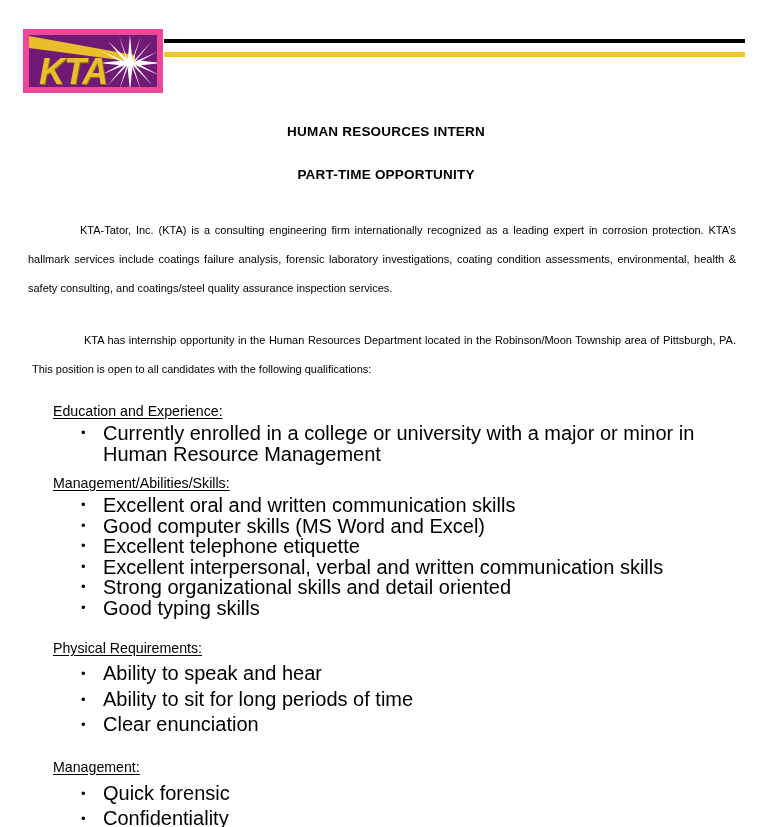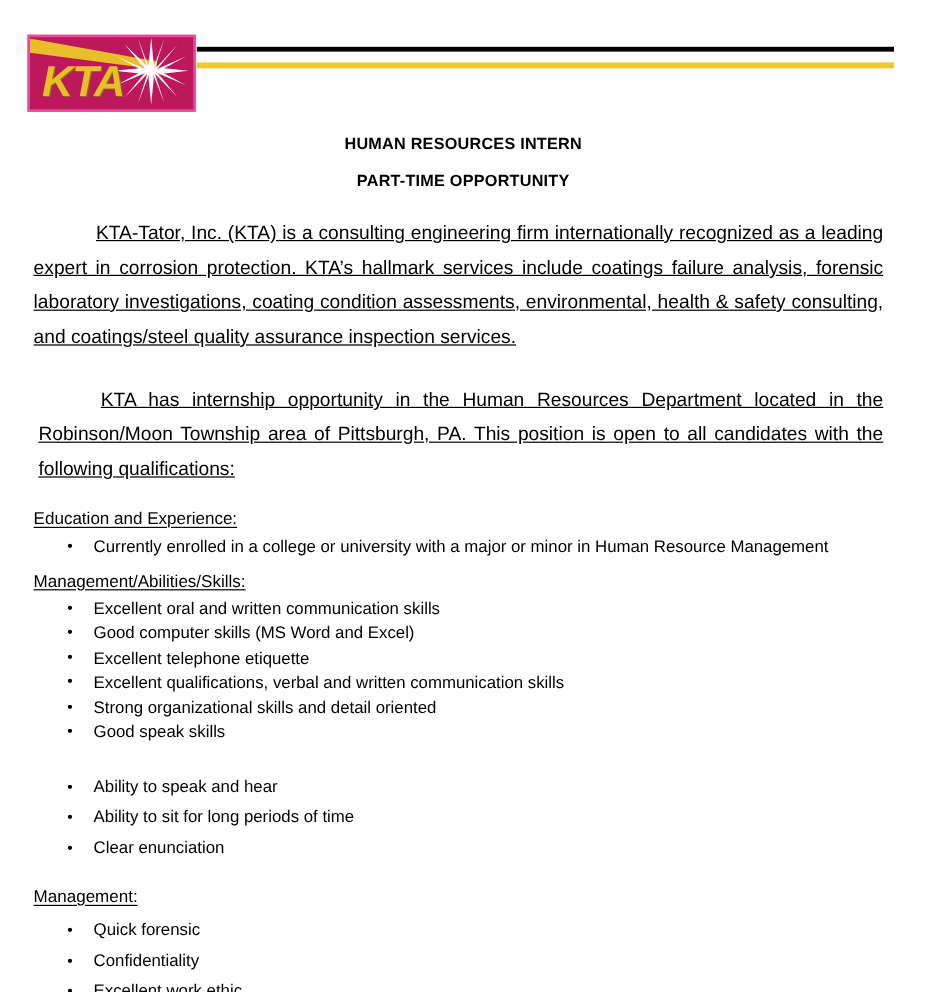--- a/index.html
+++ b/index.html
@@ -24,22 +24,22 @@
     width: 782px;
     height: 100px;
   }
 
   #logo-box {
     position: absolute;
     left: 23px;
     top: 29px;
     width: 140px;
     height: 64px;
-    background: #be185d;
-    border: 2px solid #ec4899;
+    background: #701a75;
+    border: 6px solid #ec4899;
     box-sizing: border-box;
     overflow: hidden;
   }
   #logo-beam {
     position: absolute;
     left: 0px;
     top: 1px;
     width: 106px;
     height: 26px;
     background: #E8BE2A;
@@ -90,58 +90,58 @@
     left: 0;
     top: 100px;
     width: 782px;
   }
 
   .title-line {
     text-align: center;
     font-size: 13.5px;
     font-weight: bold;
     letter-spacing: 0.2px;
-    margin: 4px;
+    margin: 16px;
     padding-right: 10px;
   }
   #title-1 { padding-top: 8px; }
   #title-2 { padding-top: 12px; }
 
   .para {
     margin: 0;
     padding: 0 46px 0 28px;
-    font-size: 16px;
+    font-size: 11px;
     line-height: 29px;
     text-indent: 52px;
     text-align: justify;
-    text-decoration: underline;
   }
   #para-1 { padding-top: 18px; }
   #para-2 { padding-top: 23px; padding-left: 32px; }
 
   .section {
     padding-left: 28px;
     padding-right: 40px;
+    margin-left: 25px;
   }
   .section-heading {
     font-size: 14.2px;
     line-height: 20px;
     text-decoration: underline;
     text-underline-offset: 2px;
     white-space: nowrap;
   }
   .bullets {
     list-style: none;
     margin: 0;
     padding: 0;
   }
   .bullets li {
     position: relative;
     padding-left: 50px;
-    font-size: 14px;
+    font-size: 20px;
   }
   .bullets li::before {
     content: "\2022";
     position: absolute;
     left: 28px;
     top: 0;
     font-size: 13px;
   }
   .tight li { line-height: 20.5px; }
   .loose li { line-height: 25.5px; }
@@ -206,27 +206,28 @@
       <li>Currently enrolled in a college or university with a major or minor in Human Resource Management</li>
     </ul>
   </div>
 
   <div id="sec-knowledge" class="section">
     <div class="section-heading">Management/Abilities/Skills:</div>
     <ul class="bullets tight">
       <li>Excellent oral and written communication skills</li>
       <li>Good computer skills (MS Word and Excel)</li>
       <li>Excellent telephone etiquette</li>
-      <li>Excellent qualifications, verbal and written communication skills</li>
+      <li>Excellent interpersonal, verbal and written communication skills</li>
       <li>Strong organizational skills and detail oriented</li>
-      <li>Good speak skills</li>
+      <li>Good typing skills</li>
     </ul>
   </div>
 
   <div id="sec-physical" class="section">
+    <div class="section-heading">Physical Requirements:</div>
     <ul class="bullets loose">
       <li>Ability to speak and hear</li>
       <li>Ability to sit for long periods of time</li>
       <li>Clear enunciation</li>
     </ul>
   </div>
 
   <div id="sec-behaviors" class="section">
     <div class="section-heading">Management:</div>
     <ul class="bullets loose">

